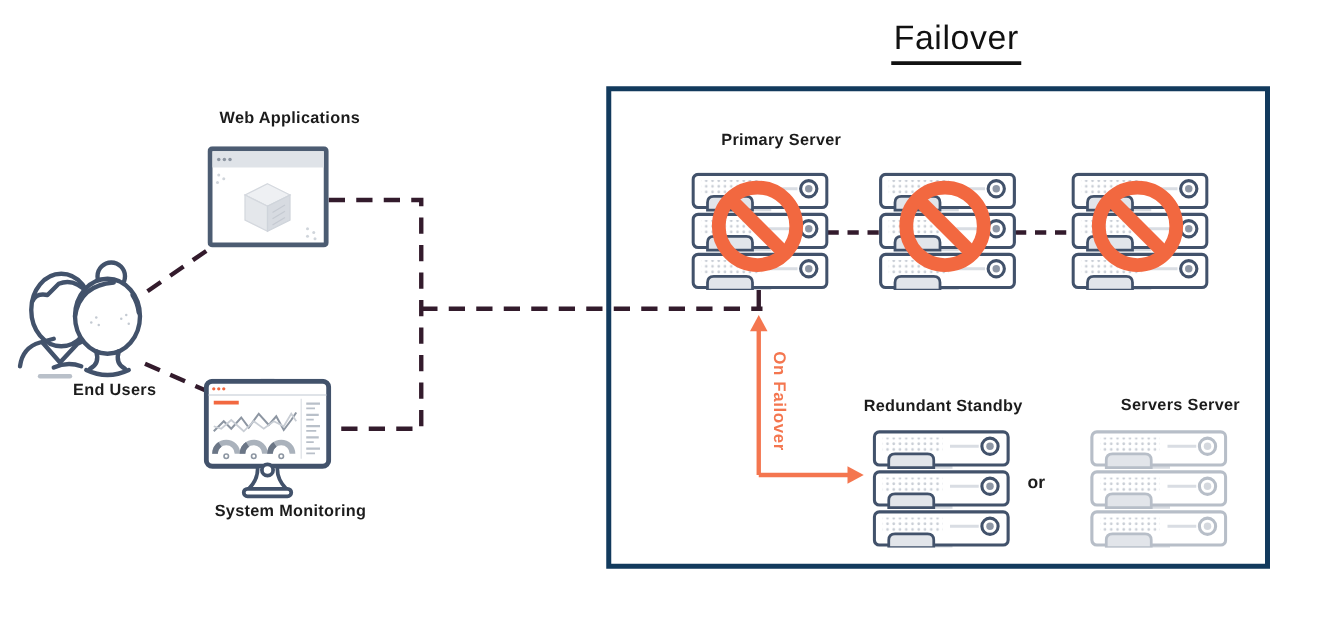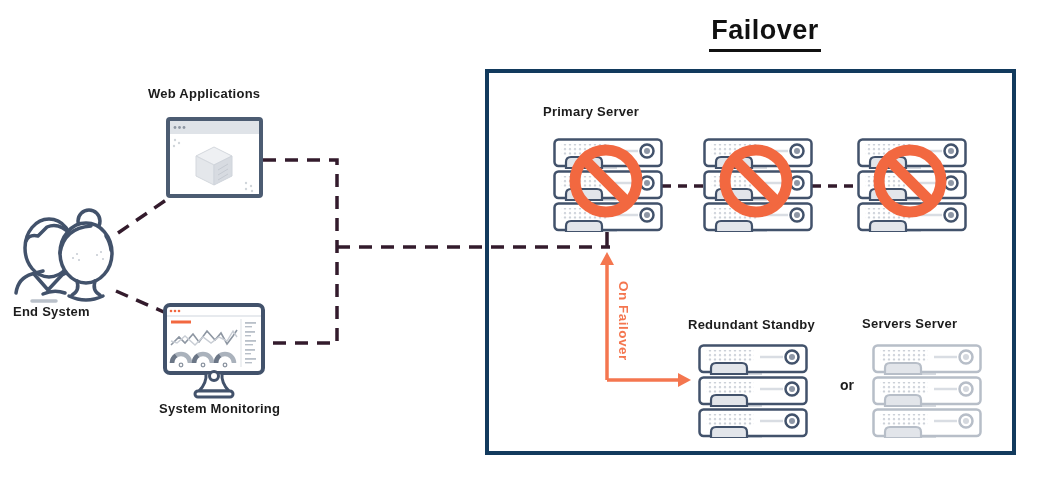--- a/index.html
+++ b/index.html
@@ -3,37 +3,37 @@
 <meta charset="utf-8">
 <style>
   html,body{margin:0;padding:0;background:#fff;}
   .canvas{
     position:relative;width:1054px;height:504px;background:#ffffff;
     font-family:"Liberation Sans",sans-serif;overflow:hidden;
   }
   .abs{position:absolute;}
   .label{
     position:absolute;font-weight:bold;font-size:13px;color:#1c1c1c;
-    text-align:left;letter-spacing:.25px;line-height:1.15;
+    text-align:right;letter-spacing:.25px;line-height:1.15;
   }
   .diagram-title{
     position:absolute;left:703px;top:15px;width:124px;text-align:center;
-    font-size:27px;font-weight:bold;color:#111;letter-spacing:.5px;
+    font-size:27px;font-weight:normal;color:#111;letter-spacing:.5px;
   }
   .diagram-title span{display:inline-block;border-bottom:3px solid #111;padding:0 2px 3px 2px;}
   .failover-box{
     position:absolute;left:485px;top:69px;width:531px;height:386px;
     border:4px solid #123A5D;box-sizing:border-box;background:transparent;
   }
   .on-failover{
     position:absolute;left:631px;top:281px;transform:rotate(90deg);
     transform-origin:0 0;font-weight:bold;font-size:13.5px;color:#F4764F;
     letter-spacing:.5px;white-space:nowrap;
   }
-  .or-label{position:absolute;left:822px;top:377px;width:32px;text-align:right;
+  .or-label{position:absolute;left:822px;top:377px;width:32px;text-align:left;
     font-size:14px;font-weight:bold;color:#1c1c1c;}
   svg{display:block;}
 </style>
 </head>
 <body>
 
 <div class="canvas">
 
   <svg width="0" height="0" style="position:absolute" aria-hidden="true">
     <defs>
@@ -117,21 +117,21 @@
     <g fill="#C4CAD2" stroke="none">
       <circle cx="60" cy="63" r="1"></circle>
         <circle cx="64" cy="59" r="1"></circle>
         <circle cx="66" cy="65" r="1"></circle>
       <circle cx="84" cy="60" r="1"></circle>
         <circle cx="88" cy="57" r="1"></circle>
         <circle cx="90" cy="64" r="1"></circle>
     </g>
     <path d="M19 106 H43" stroke="#B9C0C9" stroke-width="3.5" stroke-linecap="round"></path>
   </svg>
-  <div class="label" style="left:13px;top:305px;width:112px">End System</div>
+  <div class="label" style="left:13px;top:305px;width:112px">End Users</div>
 
   <div class="label" style="left:148px;top:87px;width:140px">Web Applications</div>
   <svg class="abs" style="left:166px;top:117px" width="97" height="81" viewBox="0 0 97 81">
     <rect x="2" y="2" width="93" height="77" rx="2" fill="#fff" stroke="#4C5C72" stroke-width="4"></rect>
     <rect x="4" y="4" width="89" height="13" fill="#DFE3E8"></rect>
     <circle cx="9" cy="10.5" r="1.4" fill="#8D96A2"></circle>
     <circle cx="13.5" cy="10.5" r="1.4" fill="#8D96A2"></circle>
     <circle cx="18" cy="10.5" r="1.4" fill="#8D96A2"></circle>
     <g fill="#D0D5DB">
       <circle cx="9" cy="23" r="1.2"></circle>
@@ -185,21 +185,21 @@
       <path d="M31 60 A9 9 0 0 1 35 52.5"></path>
       <path d="M53 60 A9 9 0 0 1 57 52.5"></path>
     </g>
     <circle cx="18" cy="62" r="1.8" fill="none" stroke="#8D96A2" stroke-width="1.3"></circle>
     <circle cx="40" cy="62" r="1.8" fill="none" stroke="#8D96A2" stroke-width="1.3"></circle>
     <circle cx="62" cy="62" r="1.8" fill="none" stroke="#8D96A2" stroke-width="1.3"></circle>
     <path d="M43 70 Q44 80 36 88 L66 88 Q58 80 59 70 Z" fill="#fff" stroke="#42526B" stroke-width="3" stroke-linejoin="round"></path>
     <circle cx="51" cy="73" r="4.5" fill="#fff" stroke="#42526B" stroke-width="3"></circle>
     <rect x="32" y="88" width="38" height="6" rx="3" fill="#fff" stroke="#42526B" stroke-width="3"></rect>
   </svg>
-  <div class="label" style="left:159px;top:402px;width:150px">System Monitoring</div>
+  <div class="label" style="left:143px;top:402px;width:150px">System Monitoring</div>
 
   <div class="label" style="left:543px;top:105px;width:130px">Primary Server</div>
   <svg class="abs" style="left:553px;top:138px;color:#42526B" width="110" height="94" viewBox="0 0 110 94">
     <use href="#server-stack"></use>
       <use href="#no-sign"></use>
   </svg>
   <svg class="abs" style="left:703px;top:138px;color:#42526B" width="110" height="94" viewBox="0 0 110 94">
     <use href="#server-stack"></use>
       <use href="#no-sign"></use>
   </svg>

